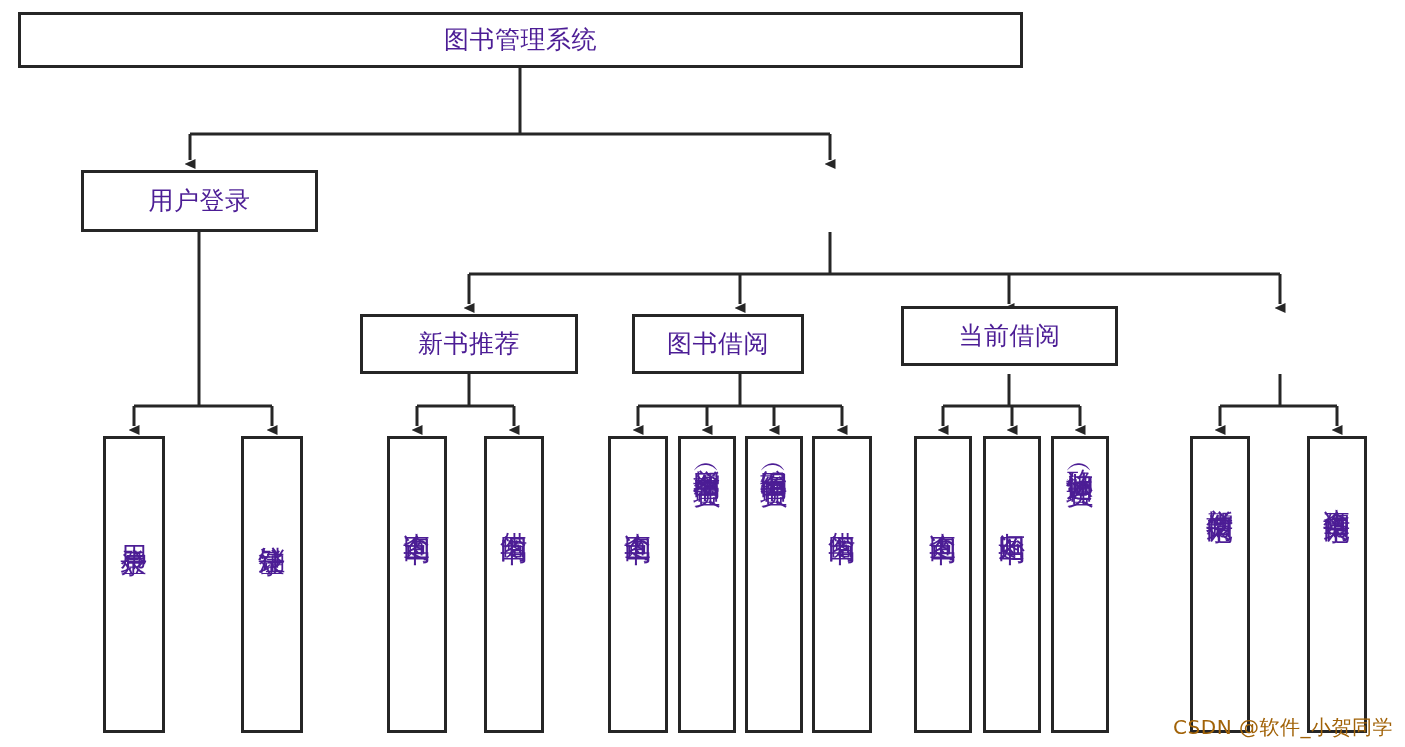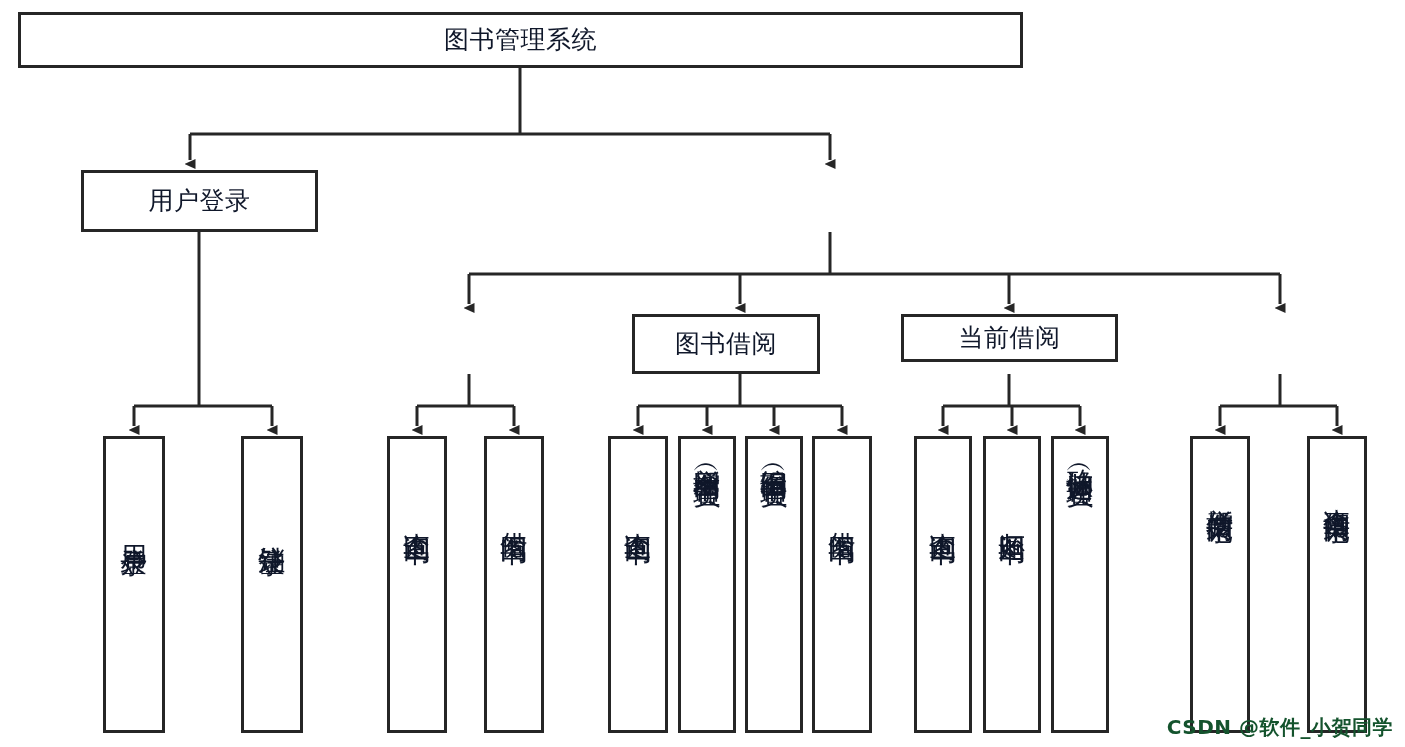--- a/index.html
+++ b/index.html
@@ -28,21 +28,21 @@
     position: absolute;
     box-sizing: border-box;
     border: 3px solid #262626;
     background: #ffffff;
     display: flex;
     align-items: center;
     justify-content: center;
     z-index: 2;
   }
   .node .label {
-    color: #0f172a;
+    color: #4c1d95;
     letter-spacing: 0.5px;
     line-height: 1.05;
     white-space: nowrap;
   }
   .node-root .label { font-size: 25px; }
   .node-l2 .label   { font-size: 25px; }
   .node-l3 .label   { font-size: 25px; }
 
   .node-leaf {
     border-width: 3px;
@@ -60,25 +60,24 @@
     left: 0;
     right: 0;
     display: flex;
     justify-content: center;
   }
   .watermark {
     position: absolute;
     right: 12px;
     bottom: 6px;
     font-size: 20px;
-    color: #14532d;
+    color: #a16207;
     z-index: 5;
     white-space: nowrap;
     letter-spacing: 0.5px;
-    font-weight: bold;
   }
 </style>
 </head>
 <body>
 
 <div id="canvas">
 
   <svg id="edges" viewBox="0 0 1405 747" xmlns="http://www.w3.org/2000/svg">
     <defs>
       <marker id="arrow" markerWidth="10" markerHeight="11" refX="1" refY="5.5" orient="auto" markerUnits="userSpaceOnUse">
@@ -130,24 +129,27 @@
   </svg>
 
   <div class="node node-root" style="left: 18px; top: 12px; width: 1005px; height: 56px;">
     <span class="label">图书管理系统</span>
   </div>
 
   <div class="node node-l2" style="left: 81px; top: 170px; width: 237px; height: 62px;">
     <span class="label">用户登录</span>
   </div>
 
-  <div class="node node-l3" style="left: 632px; top: 314px; width: 188px; height: 60px;">
+  <div class="node node-l3" style="left: 360px; top: 314px; width: 218px; height: 60px;">
+    <span class="label">新书推荐</span>
+  </div>
+  <div class="node node-l3" style="left: 632px; top: 314px; width: 172px; height: 60px;">
     <span class="label">图书借阅</span>
   </div>
-  <div class="node node-l3" style="left: 901px; top: 314px; width: 217px; height: 48px; font-family: Liberation Serif, serif;">
+  <div class="node node-l3" style="left: 901px; top: 306px; width: 217px; height: 60px; font-family: Liberation Serif, serif;">
     <span class="label">当前借阅</span>
   </div>
 
   <div class="node node-leaf" style="left: 103px; top: 436px; width: 62px; height: 297px;">
     <div class="leaf-inner" style="top: 85px;">
         <span class="label">用户登录</span>
       </div>
   </div>
   <div class="node node-leaf" style="left: 241px; top: 436px; width: 62px; height: 297px;">
     <div class="leaf-inner" style="top: 85px;">

